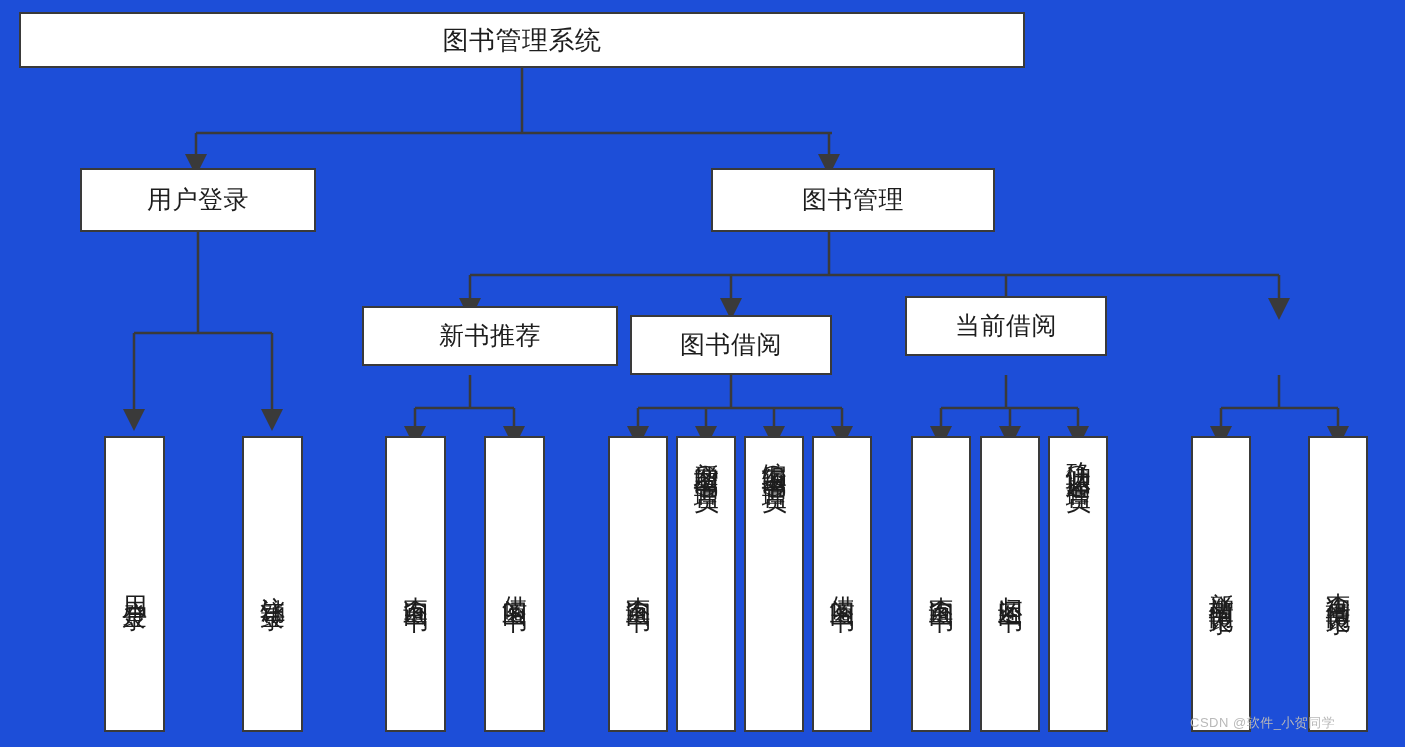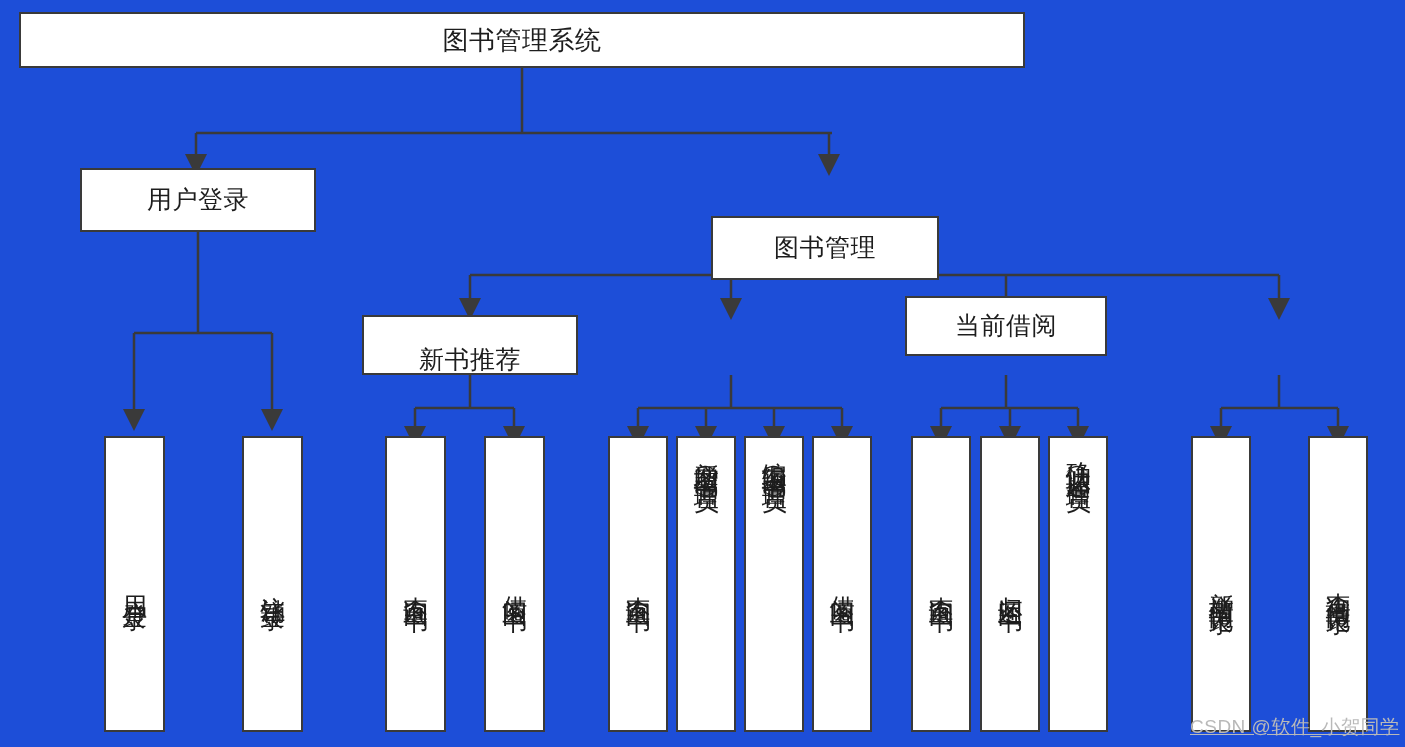--- a/index.html
+++ b/index.html
@@ -65,26 +65,25 @@
     color: #1d1d1d;
     white-space: nowrap;
     display: block;
   }
   .leaf.align-top .vtext { margin-top: 4px; }
   .leaf.align-mid { align-items: center; }
   .watermark {
     position: absolute;
     left: 1190px;
     top: 714px;
-    font-size: 19px;
+    font-size: 13px;
     color: #b9b9b9;
     letter-spacing: 0.5px;
     white-space: nowrap;
     z-index: 3;
-    text-decoration: underline;
   }
 </style>
 </head>
 <body>
 
 <div id="canvas">
 
   <svg id="wires" viewBox="0 0 1405 747">
     <defs>
       <marker id="arrow" markerWidth="9" markerHeight="9" refX="1" refY="4.5" orient="auto" markerUnits="strokeWidth">
@@ -135,26 +134,29 @@
     </g>
   </svg>
 
   <div class="node horizontal root" style="left:19px; top:12px; width:1006px; height:56px;">
     <span>图书管理系统</span>
   </div>
 
   <div class="node horizontal" style="left:80px; top:168px; width:236px; height:64px;">
     <span>用户登录</span>
   </div>
-  <div class="node horizontal" style="left:711px; top:168px; width:228px; height:64px;margin-top:48px;">
+  <div class="node horizontal" style="left:711px; top:168px; width:284px; height:64px;">
     <span>图书管理</span>
   </div>
 
-  <div class="node horizontal" style="left:362px; top:315px; width:216px; height:60px;align-items:flex-end;">
+  <div class="node horizontal" style="left:362px; top:306px; width:256px; height:60px;">
     <span>新书推荐</span>
+  </div>
+  <div class="node horizontal" style="left:630px; top:315px; width:202px; height:60px;">
+    <span>图书借阅</span>
   </div>
   <div class="node horizontal" style="left:905px; top:296px; width:202px; height:60px;">
     <span>当前借阅</span>
   </div>
 
   <div class="leaf align-mid" style="left:104px; top:436px; width:61px; height:296px;">
     <span class="vtext">用户登录</span>
   </div>
   <div class="leaf align-mid" style="left:242px; top:436px; width:61px; height:296px;">
     <span class="vtext">注销登录</span>

